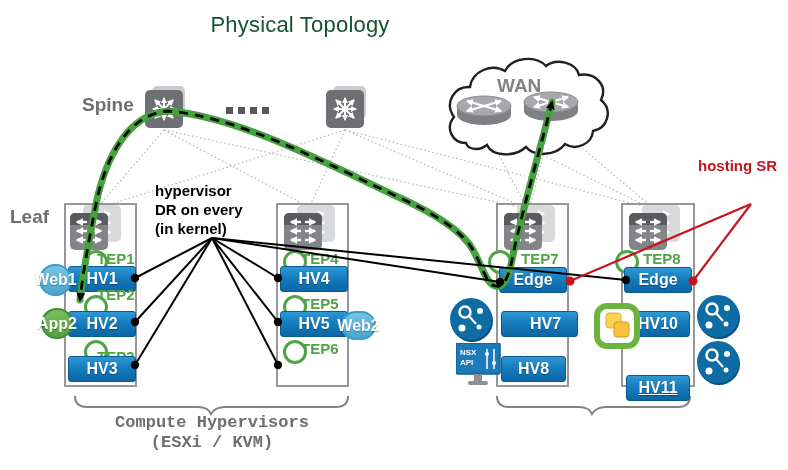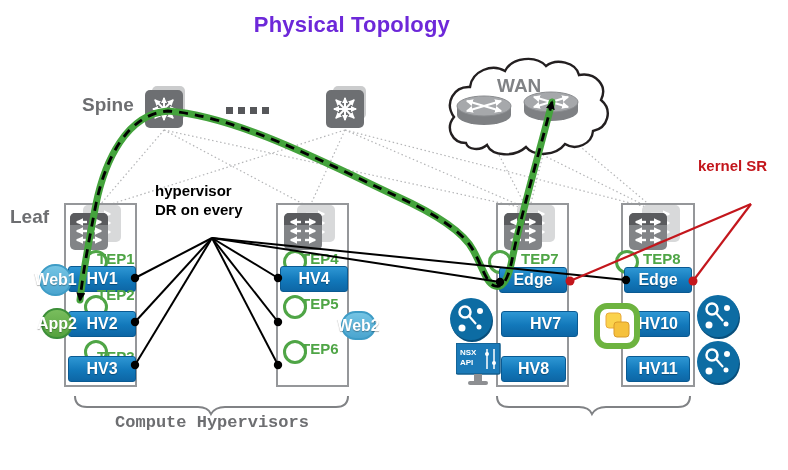--- a/index.html
+++ b/index.html
@@ -1,20 +1,20 @@
 <!DOCTYPE html>
 <html><head>
 <meta charset="utf-8">
 <style>
   html,body{margin:0;padding:0;background:#fff;}
   #stage{position:relative;width:788px;height:470px;background:#fff;overflow:hidden;
          font-family:"Liberation Sans","DejaVu Sans",sans-serif;}
   .abs{position:absolute;}
   svg.layer{position:absolute;left:0;top:0;pointer-events:none;}
-  .title{font-size:22px;font-weight:bold;color:#6d28d9;text-align:right;letter-spacing:.2px;}
+  .title{font-size:22px;font-weight:normal;color:#14532d;text-align:center;letter-spacing:.2px;}
   .gray-label{font-size:19px;font-weight:bold;color:#6d6e71;}
   .wan-label{font-size:19px;font-weight:bold;color:#808285;}
   .rack{border:2px solid #95979a;background:transparent;}
   .hv{display:flex;align-items:center;justify-content:center;height:24px;
       background:linear-gradient(180deg,#2e97d4 0%,#1278ba 55%,#0d66a5 100%);
       border:1px solid #0a5a92;border-radius:3px;color:#fff;font-weight:bold;font-size:16px;
       text-shadow:0 1px 1px rgba(0,0,0,.35);}
   .tep-label{font-size:15px;font-weight:bold;color:#4fa546;}
   .tep-circle{width:18px;height:18px;border-radius:50%;background:#fff;border:3px solid #4fa546;}
   .chip{display:flex;align-items:center;justify-content:center;border-radius:16px;
@@ -122,24 +122,25 @@
   <div class="abs gray-label" style="left:82px;top:94px;">Spine</div>
   <div class="abs" style="left:226px;top:101px;">
     <span class="sq"></span><span class="sq"></span><span class="sq"></span><span class="sq"></span>
   </div>
   <div class="abs gray-label" style="left:10px;top:206px;">Leaf</div>
   <div class="abs wan-label" style="left:497px;top:75px;">WAN</div>
 
   <div class="abs anno-dr" style="left:155px;top:181px;width:120px;">
     <div>hypervisor</div>
     <div>DR on every</div>
+    <div>(in kernel)</div>
   </div>
 
   <div class="abs anno-sr" style="left:698px;top:157px;width:90px;">
-    <div>kernel SR</div>
+    <div>hosting SR</div>
   </div>
 
   <div class="abs rack" style="left:64px;top:203px;width:69px;height:180px;"></div>
   <div class="abs rack" style="left:276px;top:203px;width:69px;height:180px;"></div>
   <div class="abs rack" style="left:496px;top:203px;width:69px;height:180px;"></div>
   <div class="abs rack" style="left:621px;top:203px;width:70px;height:180px;"></div>
 
   <div class="abs tep-circle" style="left:84px;top:250px;"></div>
   <div class="abs tep-label" style="left:97px;top:250px;">TEP1</div>
   <div class="abs hv" style="left:68px;top:266px;width:66px;">HV1</div>
@@ -148,34 +149,35 @@
   <div class="abs hv" style="left:68px;top:311px;width:66px;">HV2</div>
   <div class="abs tep-circle" style="left:84px;top:340px;"></div>
   <div class="abs tep-label" style="left:97px;top:348px;">TEP3</div>
   <div class="abs hv" style="left:68px;top:356px;width:66px;">HV3</div>
 
   <div class="abs tep-circle" style="left:283px;top:250px;"></div>
   <div class="abs tep-label" style="left:301px;top:250px;">TEP4</div>
   <div class="abs hv" style="left:280px;top:266px;width:66px;">HV4</div>
   <div class="abs tep-circle" style="left:283px;top:295px;"></div>
   <div class="abs tep-label" style="left:301px;top:295px;">TEP5</div>
+  <div class="abs hv" style="left:280px;top:311px;width:66px;">HV5</div>
   <div class="abs tep-circle" style="left:283px;top:340px;"></div>
   <div class="abs tep-label" style="left:301px;top:340px;">TEP6</div>
 
   <div class="abs tep-circle" style="left:488px;top:250px;"></div>
   <div class="abs tep-label" style="left:521px;top:250px;">TEP7</div>
   <div class="abs hv" style="left:499px;top:267px;width:66px;">Edge</div>
   <div class="abs hv" style="left:501px;top:311px;width:63px;padding-left:12px;">HV7</div>
   <div class="abs hv" style="left:501px;top:356px;width:63px;">HV8</div>
 
   <div class="abs tep-circle" style="left:615px;top:250px;"></div>
   <div class="abs tep-label" style="left:643px;top:250px;">TEP8</div>
   <div class="abs hv" style="left:624px;top:267px;width:66px;">Edge</div>
   <div class="abs hv" style="left:626px;top:311px;width:62px;">HV10</div>
-  <div class="abs hv" style="left:626px;top:356px;width:62px;">HV11</div>
+  <div class="abs hv" style="left:626px;top:375px;width:62px;text-decoration:underline;">HV11</div>
 
   <div class="abs chip chip-blue" style="left:39px;top:264px;width:29px;height:28px;">Web1</div>
   <div class="abs chip chip-green" style="left:41px;top:308px;width:28px;height:27px;">App2</div>
   <div class="abs chip chip-blue" style="left:341px;top:311px;width:31px;height:25px;">Web2</div>
 
   <div class="abs" style="left:449px;top:297px;">
     <svg width="45" height="45">
         <circle cx="23" cy="24" r="21" fill="#084f7c"></circle>
         <circle cx="22" cy="22" r="21" fill="#0d6ca3"></circle>
       <circle cx="16" cy="15" r="5.5" fill="none" stroke="#fff" stroke-width="2.5"></circle>
@@ -225,20 +227,21 @@
       <line x1="38" y1="6" x2="38" y2="26" stroke="#fff" stroke-width="1.5"></line>
       <circle cx="31" cy="11" r="2" fill="#fff"></circle>
         <circle cx="38" cy="20" r="2" fill="#fff"></circle>
       <rect x="18" y="31" width="8" height="7" fill="#8d8f92"></rect>
       <rect x="12" y="38" width="20" height="4" rx="2" fill="#8d8f92"></rect>
     </svg>
   </div>
 
   <div class="abs group-label" style="left:60px;top:413px;width:304px;">
     <div>Compute Hypervisors</div>
+    <div>(ESXi / KVM)</div>
   </div>
 
   <svg class="layer" width="788" height="470">
     <defs>
       <marker id="mArrow" viewBox="0 0 10 10" refX="8" refY="5" markerWidth="9" markerHeight="9" orient="auto-start-reverse" markerUnits="userSpaceOnUse">
         <path d="M0,0 L10,5 L0,10 Z" fill="#000"></path>
       </marker>
     </defs>
 
     <path d="M 552,102 C 546,128 520,218 512,260 C 509,275 504,289 495,286 C 486,283 483,268 473,250

